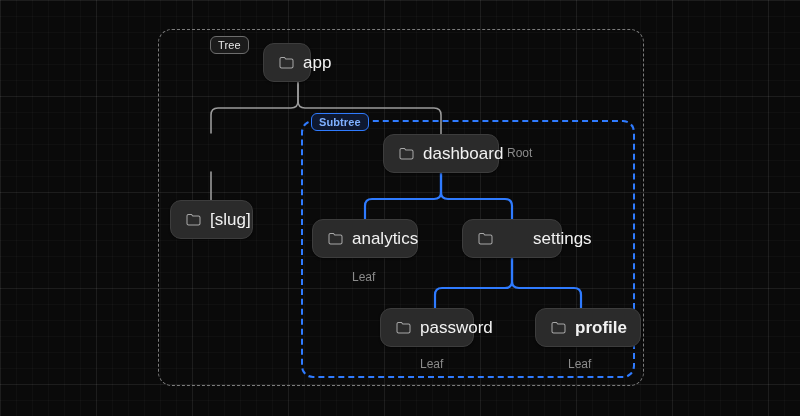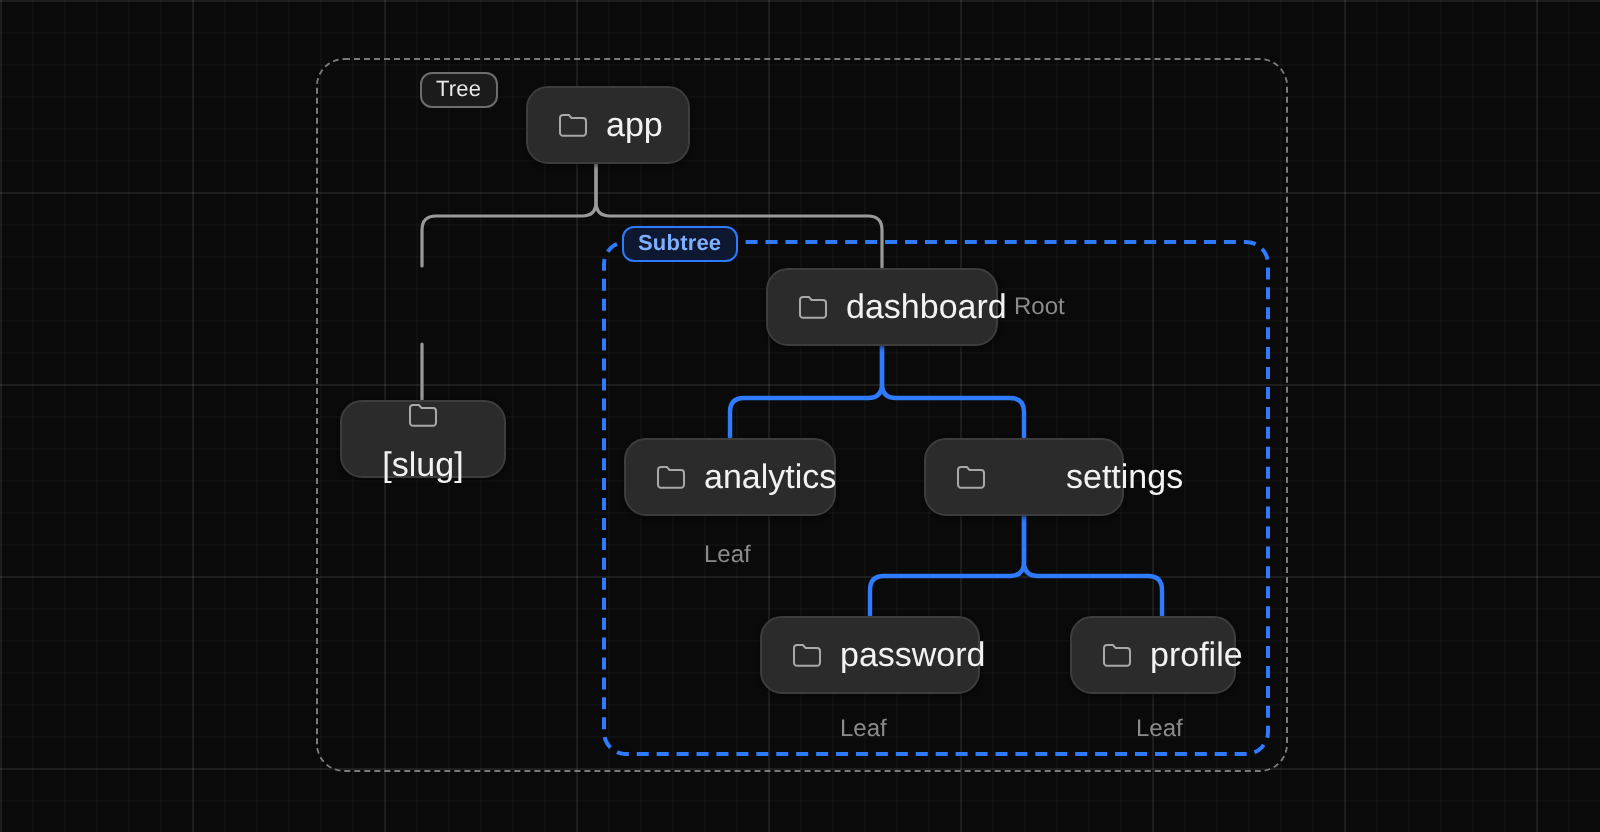--- a/index.html
+++ b/index.html
@@ -64,28 +64,28 @@
     border-radius:11px;
     color:#f2f2f2;
     font-size:17px;
     white-space:nowrap;
     box-shadow:0 1px 2px rgba(0,0,0,.5);
   }
   .node .folder{flex:0 0 auto;display:block;width:15px;height:13px;}
   .node .lbl{display:block;}
 
   
-  .n-app{left:263px;top:43px;width:82px;}
+  .n-app{left:263px;top:43px;width:48px;}
   .n-blog{left:175px;top:133px;width:74px;}
-  .n-slug{left:170px;top:200px;width:83px;flex-direction:column;}
+  .n-slug{left:170px;top:200px;width:83px;}
   .n-dashboard{left:383px;top:134px;width:116px;}
   .n-analytics{left:312px;top:219px;width:106px;}
   .n-settings{left:462px;top:219px;width:100px;gap:40px;}
-  .n-password{left:380px;top:308px;width:110px;}
-  .n-profile{left:535px;top:308px;width:83px;}
+  .n-password{left:380px;top:308px;width:94px;}
+  .n-profile{left:535px;top:308px;width:106px;font-weight:bold;}
 
   
   .anno{
     position:absolute;color:#8b8b8b;font-size:12px;white-space:nowrap;text-align:center;
   }
   .a-root{left:507px;top:146px;}
   .a-leaf-analytics{left:352px;top:270px;}
   .a-leaf-password{left:420px;top:357px;}
   .a-leaf-profile{left:568px;top:357px;}
 </style>

